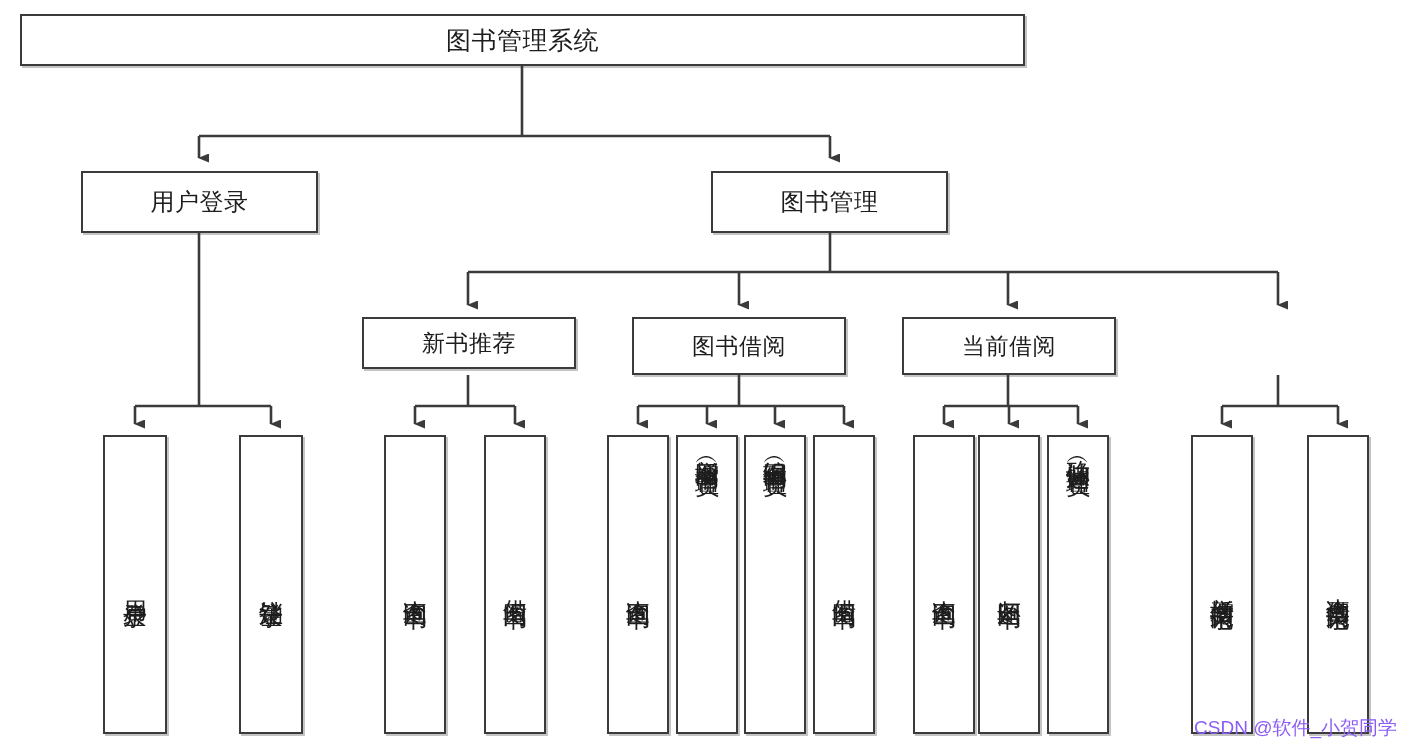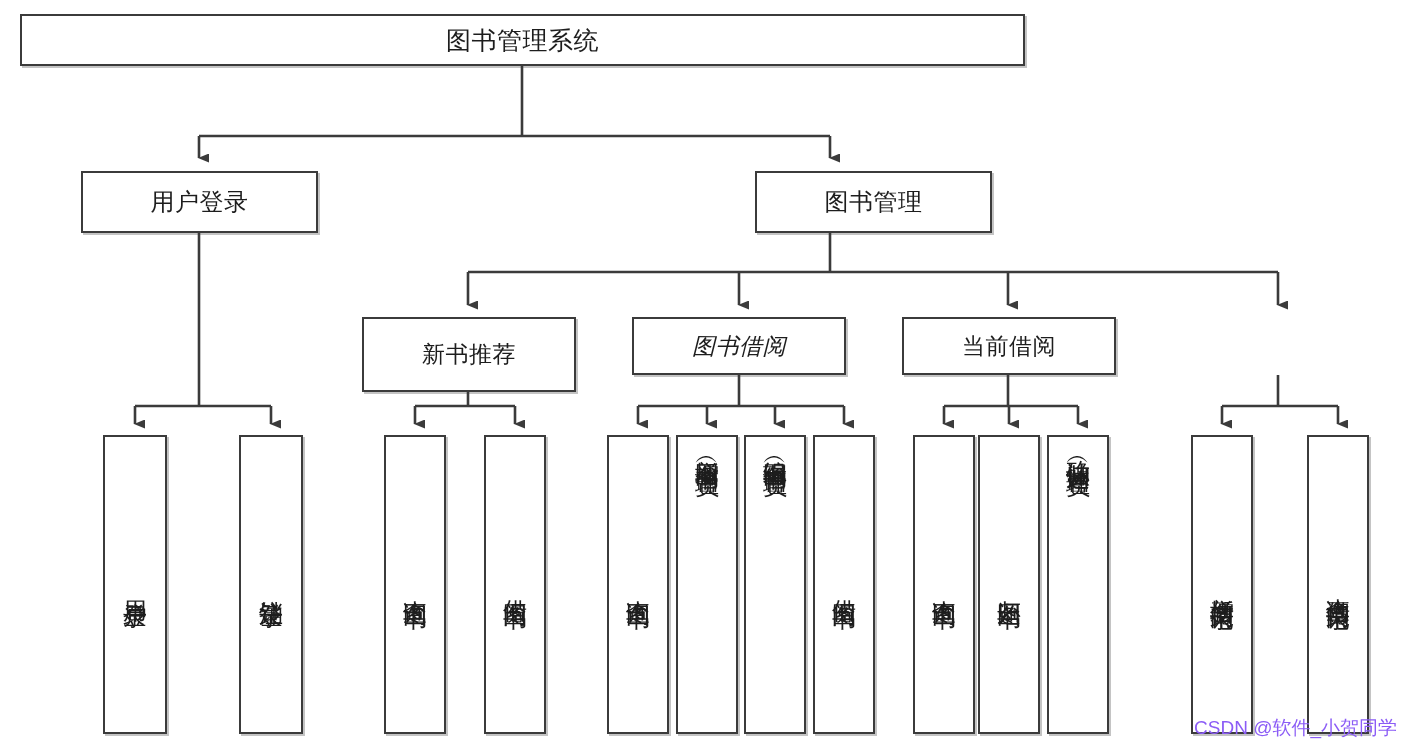--- a/index.html
+++ b/index.html
@@ -135,28 +135,28 @@
     </g>
   </svg>
 
   <div class="node-box level-root" style="left:20px; top:14px; width:1005px; height:52px;">
     <span class="node-label">图书管理系统</span>
   </div>
 
   <div class="node-box level-2" style="left:81px; top:171px; width:237px; height:62px;">
     <span class="node-label">用户登录</span>
   </div>
-  <div class="node-box level-2" style="left:711px; top:171px; width:237px; height:62px;margin-left:44px;">
+  <div class="node-box level-2" style="left:711px; top:171px; width:237px; height:62px;">
     <span class="node-label">图书管理</span>
   </div>
 
-  <div class="node-box level-3" style="left:362px; top:317px; width:214px; height:75px;">
+  <div class="node-box level-3" style="left:362px; top:317px; width:214px; height:52px;">
     <span class="node-label">新书推荐</span>
   </div>
-  <div class="node-box level-3" style="left:632px; top:317px; width:214px; height:58px;font-style:italic;">
+  <div class="node-box level-3" style="left:632px; top:317px; width:214px; height:58px;">
     <span class="node-label">图书借阅</span>
   </div>
   <div class="node-box level-3" style="left:902px; top:317px; width:214px; height:58px;">
     <span class="node-label">当前借阅</span>
   </div>
 
   <div class="leaf-box centered" style="left:103px; top:435px; width:64px; height:299px;">
     <span class="leaf-label">用户登录</span>
   </div>
   <div class="leaf-box centered" style="left:239px; top:435px; width:64px; height:299px;">

